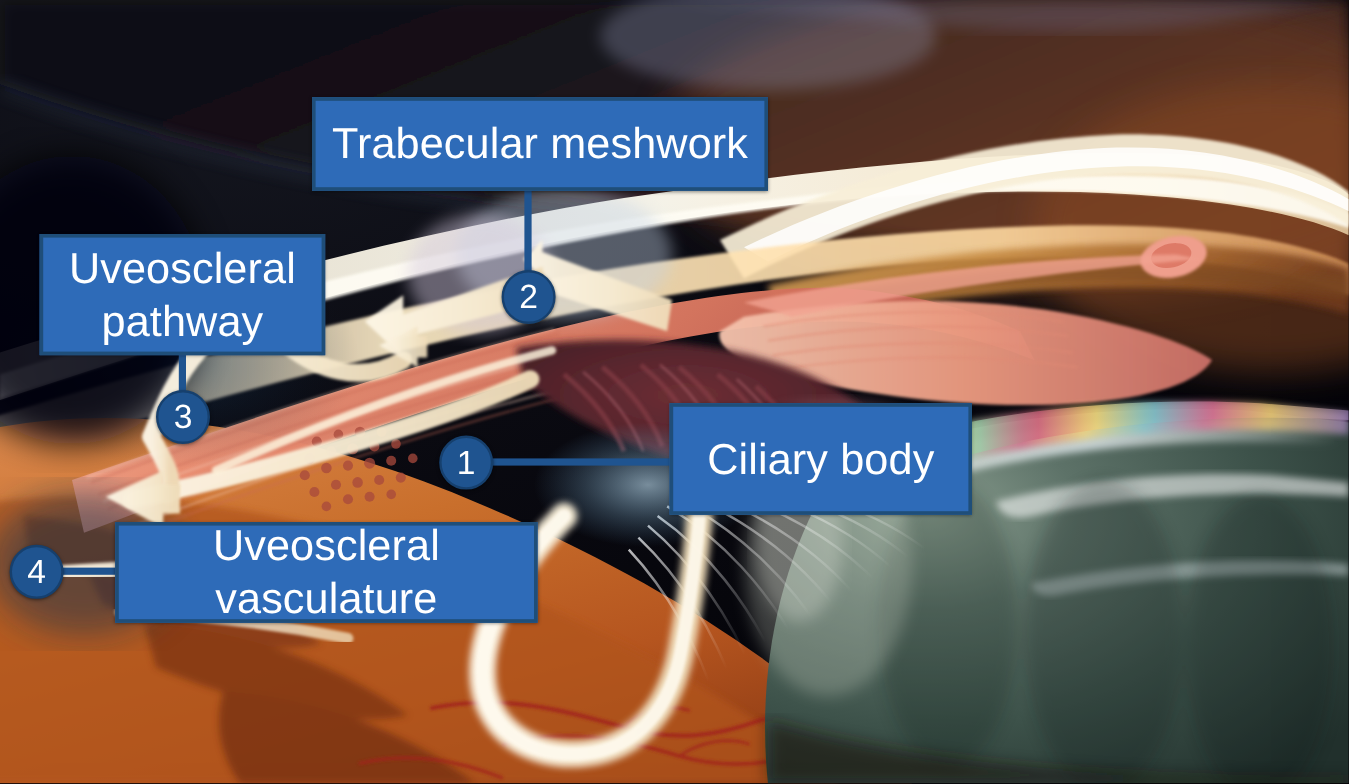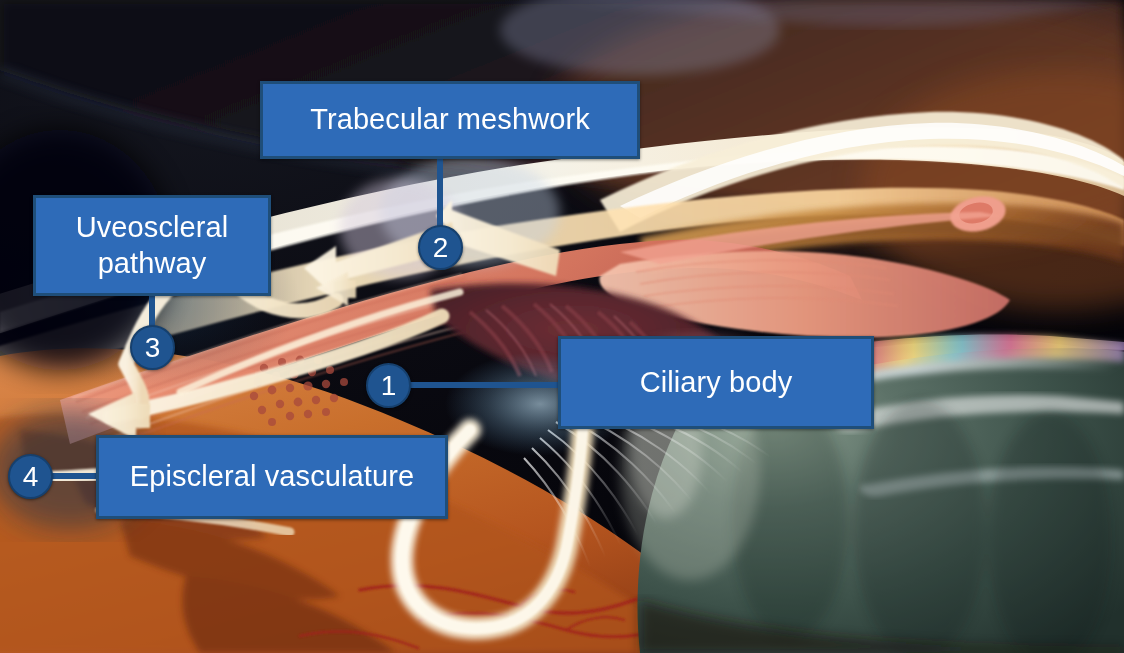--- a/index.html
+++ b/index.html
@@ -24,30 +24,30 @@
   .callout {
     position:absolute;
     background:#2e6bb8;
     border:3px solid #1f4e79;
     display:flex; align-items:center; justify-content:center;
     text-align:center;
     box-shadow:0 1px 3px rgba(0,0,0,.45);
   }
   .callout .lbl {
     color:#ffffff;
-    font-size:29px;
+    font-size:36px;
     line-height:1.22;
     font-weight:400;
     letter-spacing:.1px;
     padding:0 8px;
     white-space:pre-line;
   }
   #box-trabecular  { left:260px; top:81px;  width:380px; height:78px; }
   #box-uveoscleral { left:33px;  top:195px; width:238px; height:101px; }
-  #box-ciliary     { left:558px; top:336px; width:316px; height:93px; }
+  #box-ciliary     { left:558px; top:336px; width:252px; height:93px; }
   #box-episcleral  { left:96px;  top:435px; width:352px; height:84px; }
 
   
   .marker {
     position:absolute;
     width:45px; height:45px;
     border-radius:50%;
     background:#1f5490;
     border:2px solid #16406e;
     display:flex; align-items:center; justify-content:center;
@@ -441,21 +441,21 @@
   <div class="callout" id="box-uveoscleral">
     <span class="lbl">Uveoscleral
 pathway</span>
   </div>
 
   <div class="callout" id="box-ciliary">
     <span class="lbl">Ciliary body</span>
   </div>
 
   <div class="callout" id="box-episcleral">
-    <span class="lbl">Episcleral vasculature</span>
+    <span class="lbl">Uveoscleral vasculature</span>
   </div>
 
   <div class="marker" id="marker-1">
     <span>1</span>
   </div>
   <div class="marker" id="marker-2">
     <span>2</span>
   </div>
   <div class="marker" id="marker-3">
     <span>3</span>

